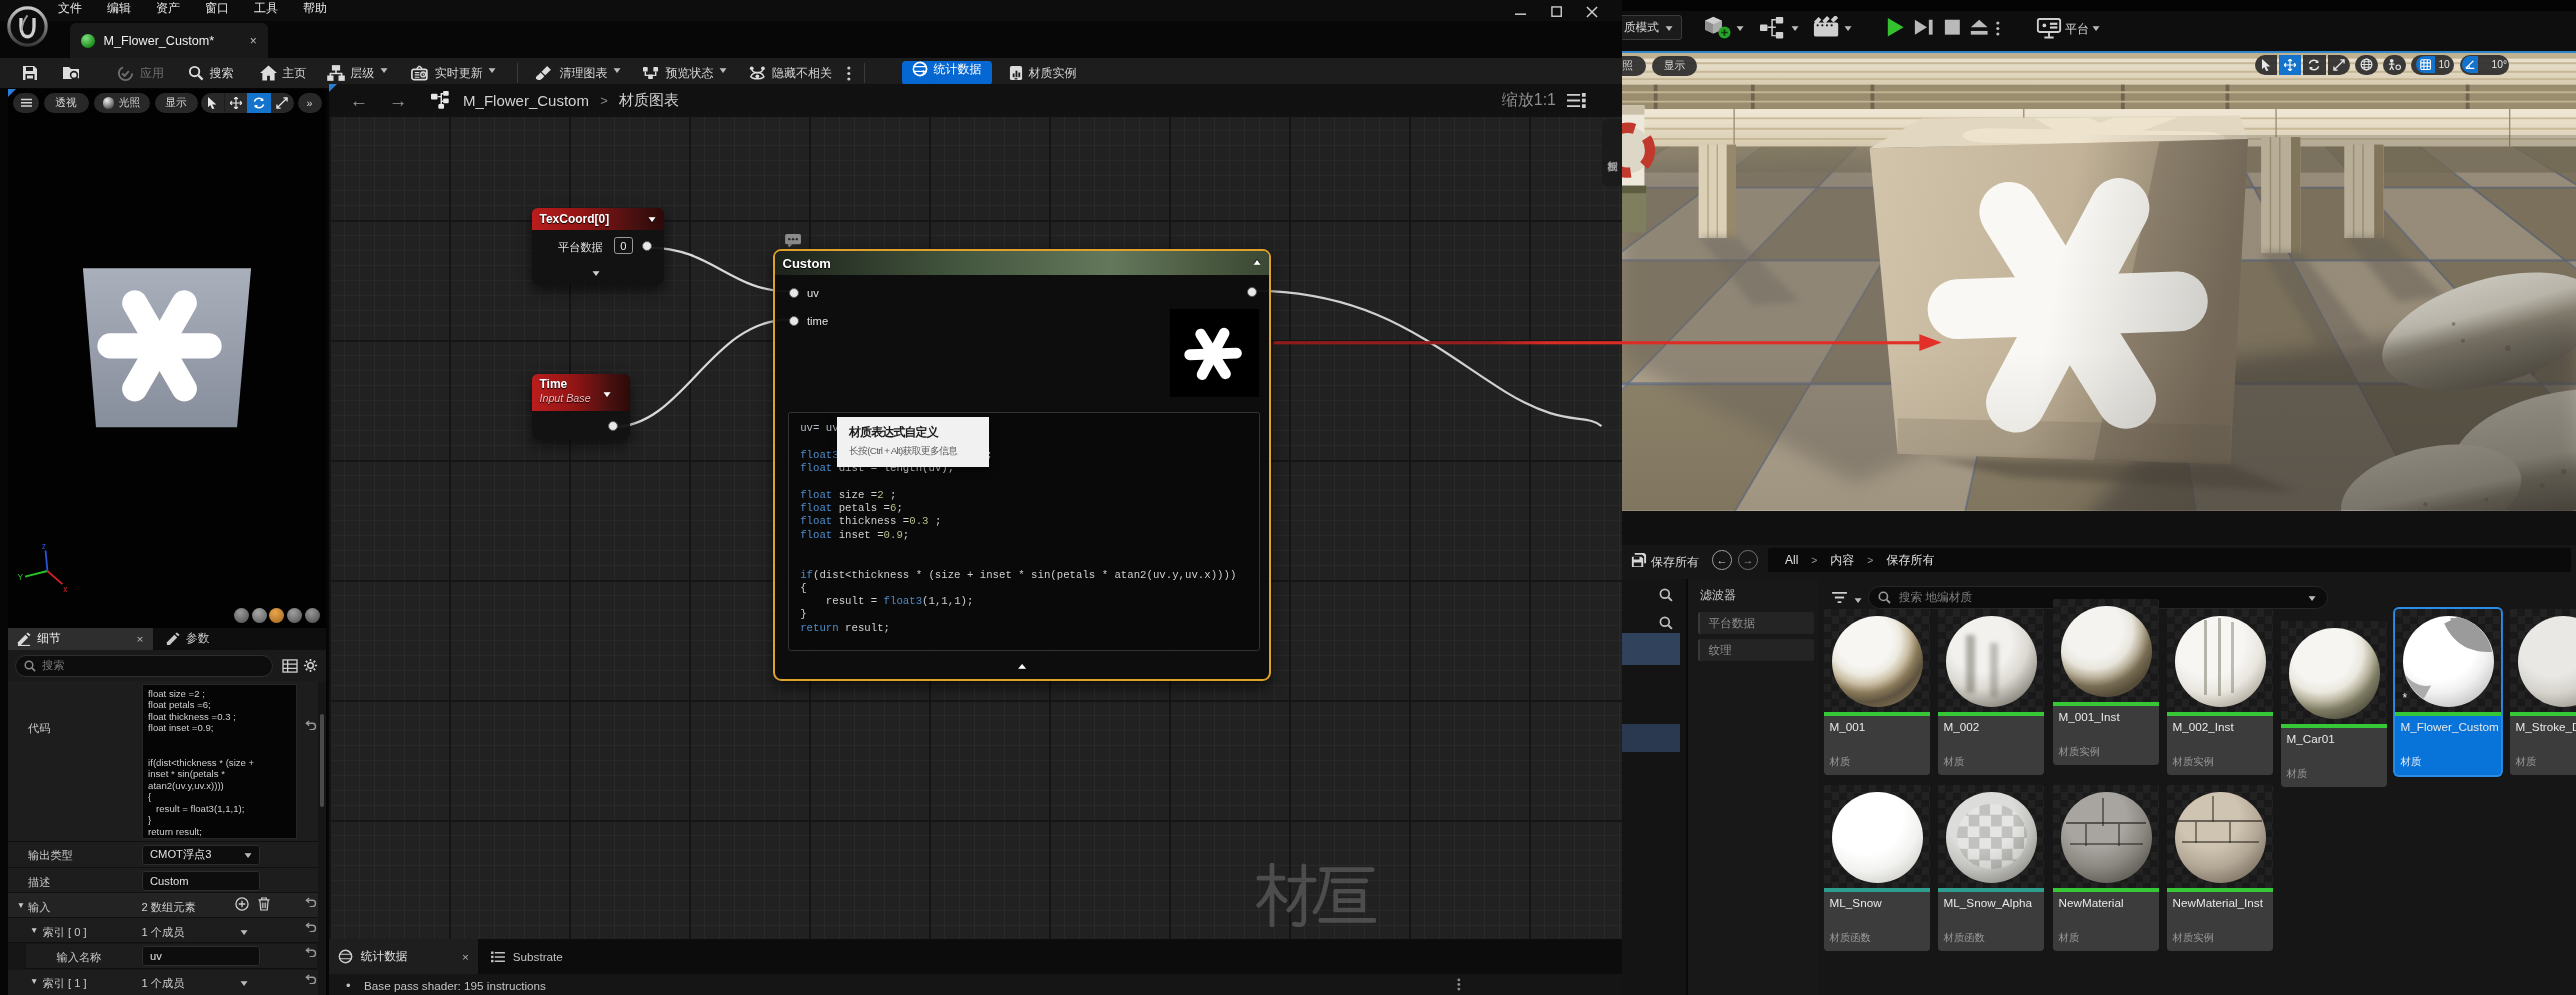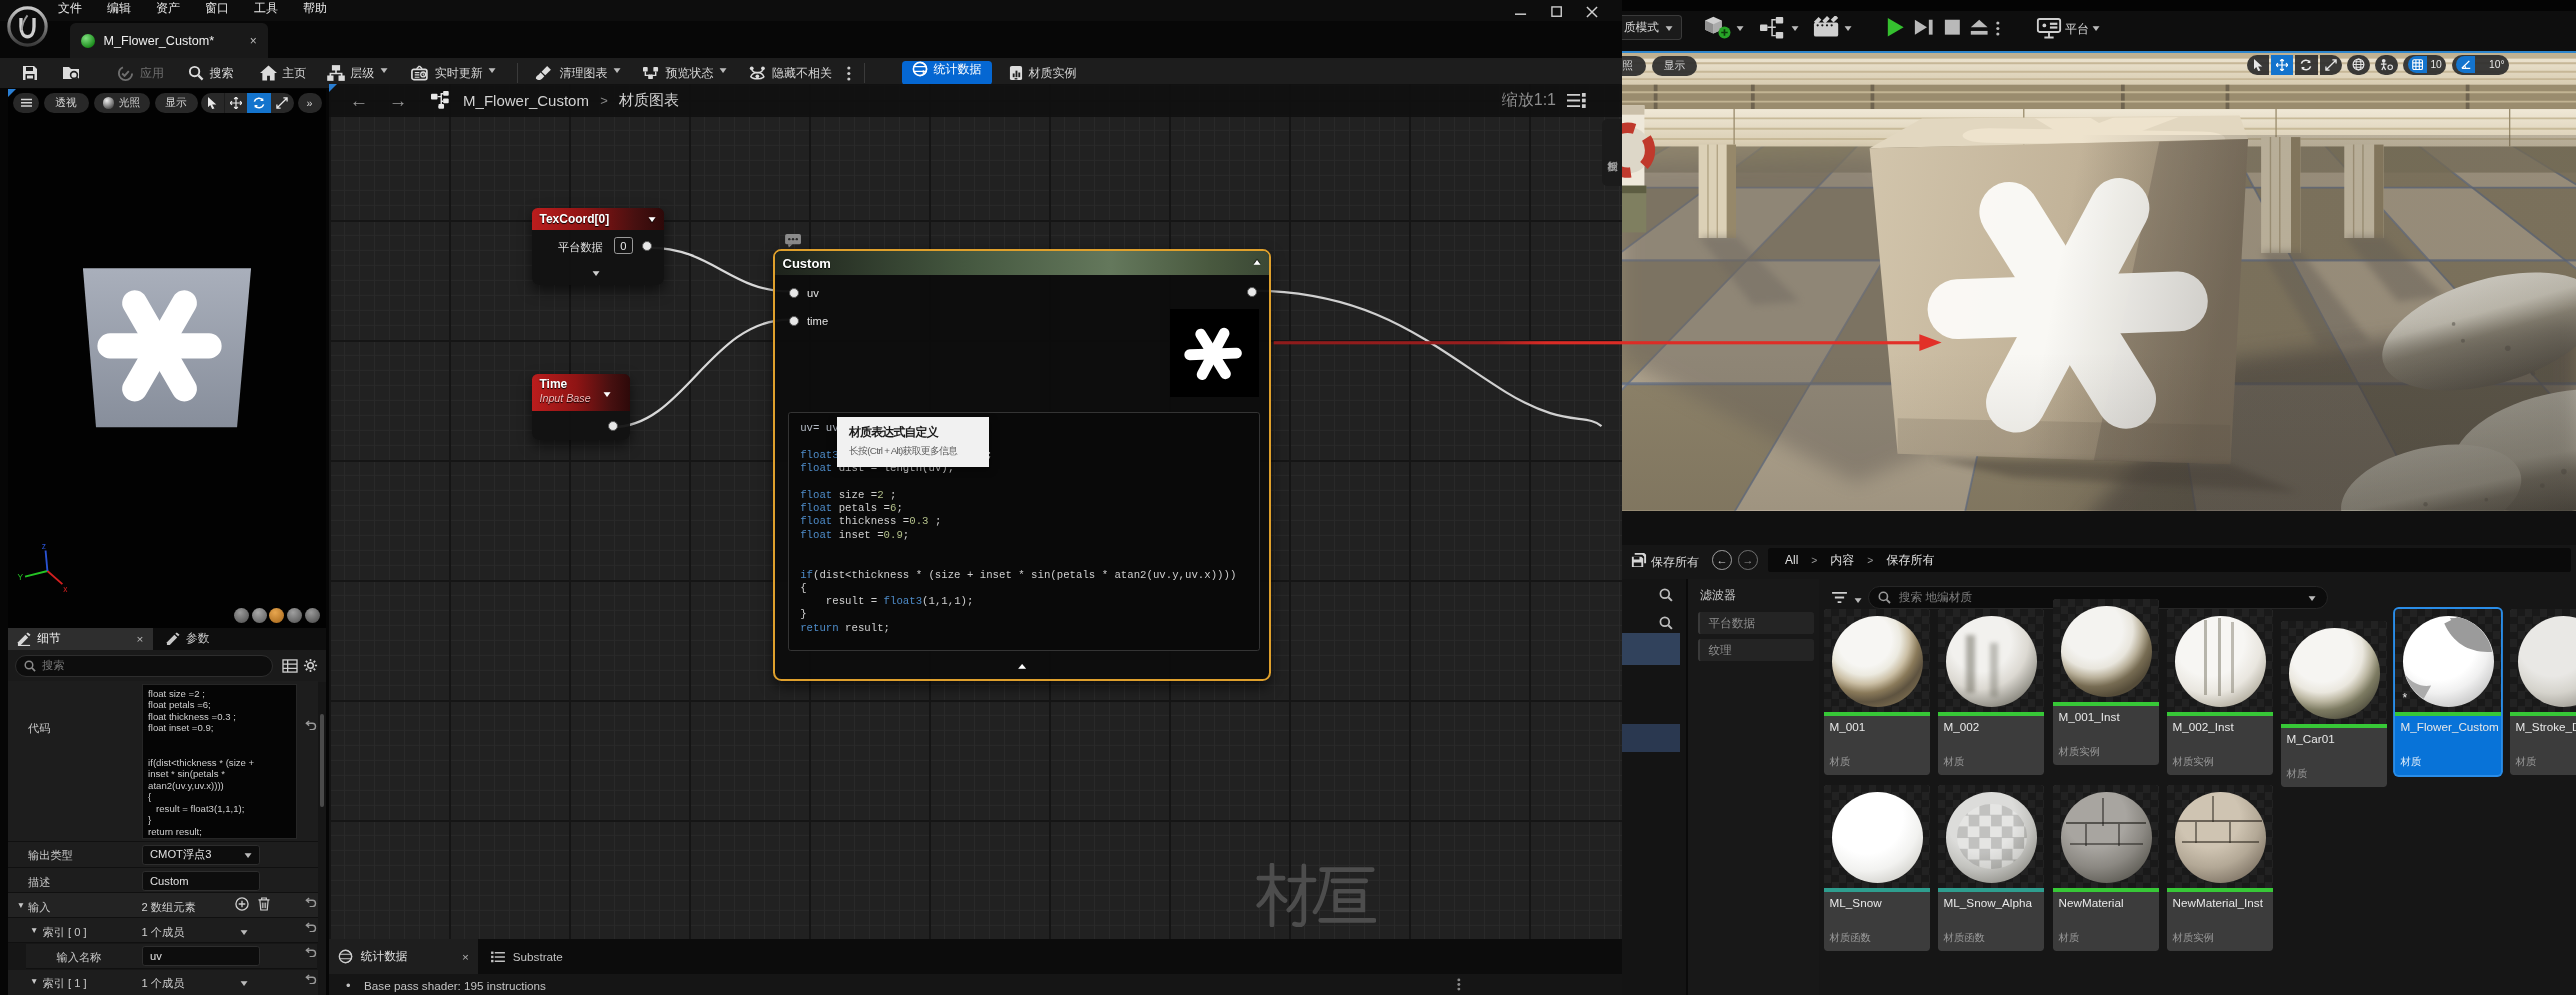--- a/index.html
+++ b/index.html
@@ -844,21 +844,21 @@
           <span style="width:18.7px;height:17px;background:#1474cd;border-radius:8.4px 0 0 8.4px;display:inline-flex;align-items:center;justify-content:center">
             <svg width="11.2" height="11.2" viewBox="0 0 12 12">
               <g stroke="#fff" stroke-width="1.2" fill="none">
                 <rect x="0.8" y="0.8" width="10.4" height="10.4" rx="1.5"></rect>
                 <path d="M4.2 1v10M7.8 1v10M1 4.2h10M1 7.8h10"></path>
               </g>
             </svg>
           </span>
           <span style="font-size:10.3px;color:#e8e8e8">10</span>
         </div>
-  <div class="pill" style="width:57px;margin-left:3.7px;border-radius:11.2px;gap:14px;padding:0 1.9px">
+  <div class="pill" style="width:49px;margin-left:3.7px;border-radius:11.2px;gap:14px;padding:0 1.9px">
           <span style="width:18.7px;height:17px;background:#1474cd;border-radius:8.4px 0 0 8.4px;display:inline-flex;align-items:center;justify-content:center">
             <svg width="11.2" height="11.2" viewBox="0 0 12 12">
               <path d="M2 10 10 2M2 10h9" stroke="#fff" stroke-width="1.4" fill="none"></path>
               <path d="M6 10a5 5 0 0 0-1.5-3.5" stroke="#fff" stroke-width="1.2" fill="none"></path>
             </svg>
           </span>
           <span style="font-size:10.3px;color:#e8e8e8">10°</span>
         </div>
 </div>
 </div>

